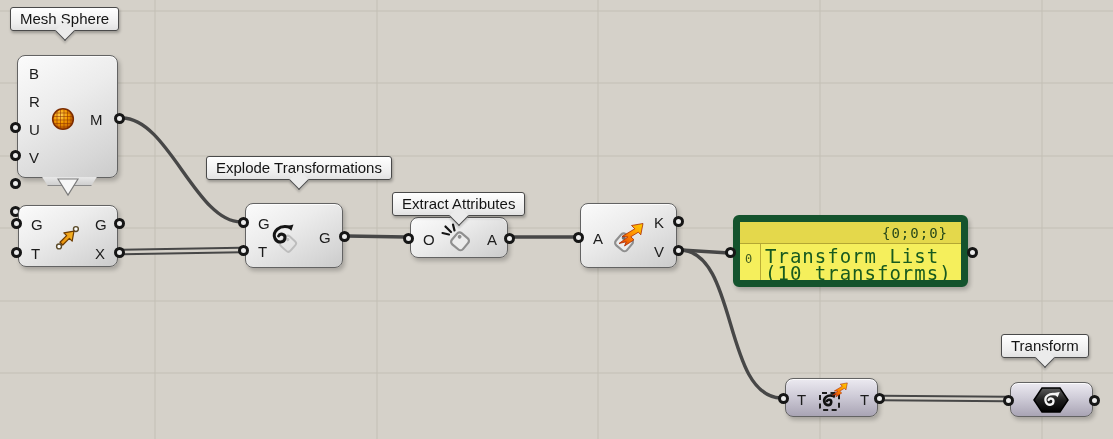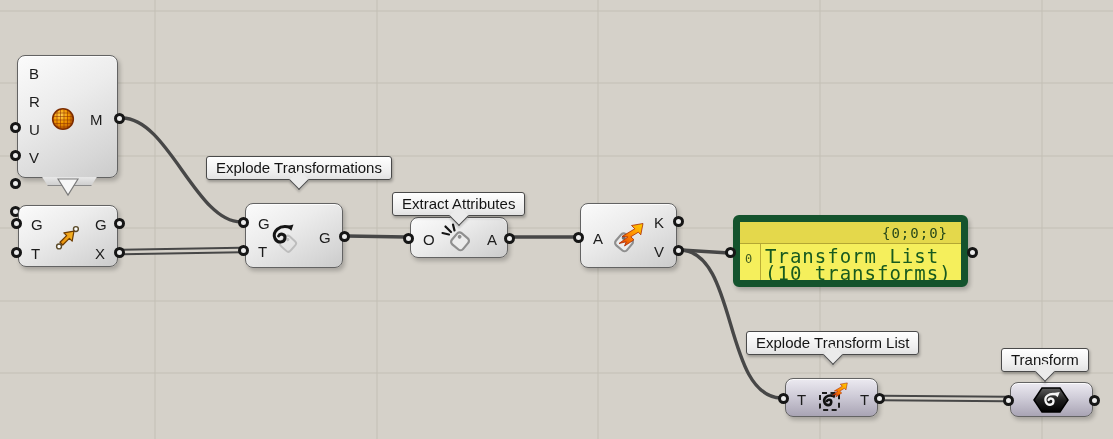--- a/index.html
+++ b/index.html
@@ -106,20 +106,23 @@
     <path class="wire" d="M347,236 L406,237"></path>
     <path class="wire" d="M512,237 L576,237"></path>
     <path class="wire" d="M681,250 C698,251 712,252 729,253"></path>
     <path class="wire" d="M681,250 C738,253 723,396 781,398"></path>
     <g>
       <path class="wire-list-outer" d="M882,398 L1006,399"></path>
       <path class="wire-list-inner" d="M882,398 L1006,399"></path>
     </g>
   </svg>
 
+  <div class="nick" style="left:10px;top:7px;">
+    <span>Mesh Sphere</span>
+  </div>
   <div class="comp" style="left:17px;top:55px;width:101px;height:123px;">
     <span class="nub" style="left:-8px;top:66px;"></span>
     <span class="nub" style="left:-8px;top:94px;"></span>
     <span class="nub" style="left:-8px;top:122px;"></span>
     <span class="nub" style="left:-8px;top:150px;"></span>
     <span class="nub" style="right:-8px;top:57px;"></span>
     <span class="port" style="left:11px;top:17px;">B</span>
     <span class="port" style="left:11px;top:45px;">R</span>
     <span class="port" style="left:11px;top:73px;">U</span>
     <span class="port" style="left:11px;top:101px;">V</span>
@@ -246,23 +249,20 @@
   <div id="panel">
     <div id="panel-header">{0;0;0}</div>
     <div id="panel-index-col">
       <span id="panel-index">0</span>
     </div>
     <div id="panel-body">Transform List (10 transforms)</div>
   </div>
   <span class="nub" style="left:725px;top:247px;"></span>
   <span class="nub" style="left:967px;top:247px;"></span>
 
-  <div class="nick" style="left:746px;top:331px;">
-    <span>Explode Transform List</span>
-  </div>
   <div class="comp param" style="left:785px;top:378px;width:93px;height:39px;">
     <span class="nub" style="left:-8px;top:14px;"></span>
     <span class="nub" style="right:-8px;top:14px;"></span>
     <span class="port" style="left:11px;top:20px;">T</span>
     <span class="port" style="left:74px;top:20px;">T</span>
     <svg class="icon" style="left:27px;top:3px;" width="36" height="34" viewBox="0 0 36 34">
       <defs>
         <linearGradient id="flG2" x1="0" y1="1" x2="1" y2="0">
           <stop offset="0" stop-color="#e03000"></stop>
             <stop offset=".5" stop-color="#ff8c00"></stop>
@@ -271,21 +271,21 @@
       </defs>
       <rect x="7" y="11" width="19" height="17" rx="2" fill="none" stroke="#1c1c1c" stroke-width="2" stroke-dasharray="5 3.5"></rect>
       <path d="M20.5,14 C14,12 10,16.5 11.5,20.5 C12.8,24 17.8,24 18.2,20.3 C18.5,17.6 15,16.9 14,19" fill="none" stroke="#111" stroke-width="2.6" stroke-linecap="round"></path>
       <path d="M23,11.5 L17.5,12.8 L21.3,16.3 Z" fill="#111"></path>
       <g transform="translate(12,0) scale(0.62)">
         <path d="M36,1.5 L24.5,3.5 L27.8,6.8 L15,14.5 L20.8,15 L12,21.5 L19.2,19.8 L17.5,24 L27,17.8 L23.8,14.8 L31.3,10.2 L33.8,12.8 Z" fill="url(#flG2)" stroke="#a82800" stroke-width="0.9" stroke-linejoin="round"></path>
       </g>
     </svg>
   </div>
 
-  <div class="nick" style="left:1001px;top:348px;">
+  <div class="nick" style="left:1001px;top:334px;">
     <span>Transform</span>
   </div>
   <div class="comp param" style="left:1010px;top:382px;width:83px;height:35px;">
     <span class="nub" style="left:-8px;top:12px;"></span>
     <span class="nub" style="right:-8px;top:12px;"></span>
     <svg class="icon" style="left:20px;top:2px;" width="40" height="30" viewBox="0 0 40 30">
       <defs>
         <linearGradient id="hxG" x1="0" y1="0" x2="0" y2="1">
           <stop offset="0" stop-color="#5e5e5e"></stop>
             <stop offset=".5" stop-color="#1e1e1e"></stop>

